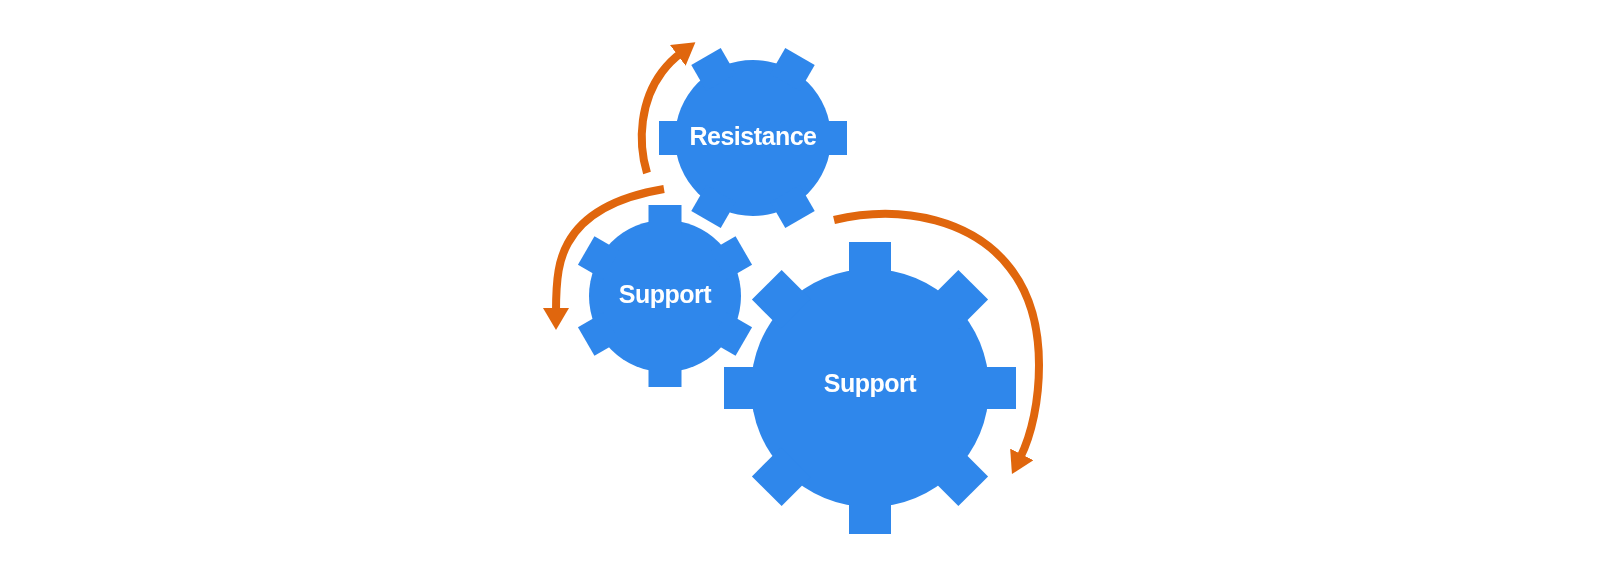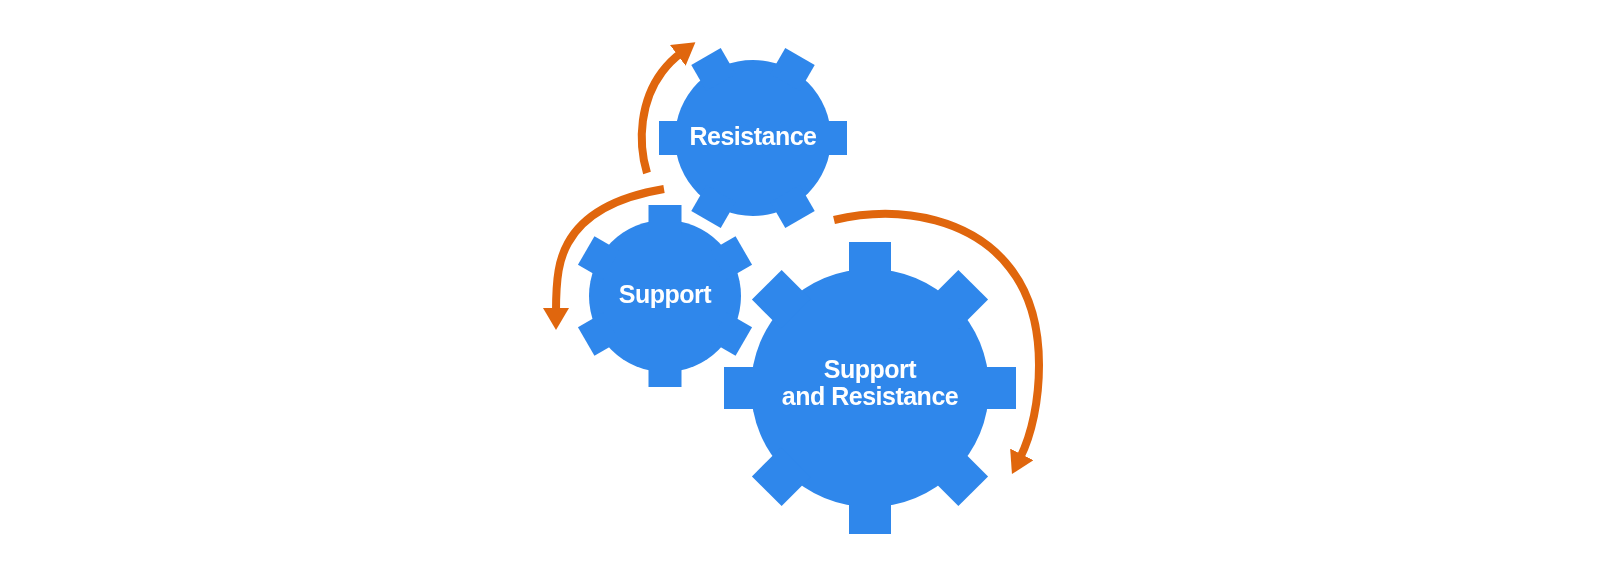--- a/index.html
+++ b/index.html
@@ -76,15 +76,14 @@
       <path d="M 664 189 C 622 196 585 212 568 243 C 559 259 556 277 556 312" fill="none" stroke="#E0660D" stroke-width="8" marker-end="url(#ah)"></path>
       <path d="M 834 220 C 905 203 975 222 1010 268 C 1032 296 1039 330 1039 365 C 1039 400 1032 434 1020 458" fill="none" stroke="#E0660D" stroke-width="8" marker-end="url(#ah)"></path>
     </svg>
 
   <div class="gear-label" style="left: 753px; top: 136px; color: rgb(255, 255, 255);">Resistance</div>
 
   <div class="gear-label" style="left: 665px; top: 294px; color: rgb(255, 255, 255);">Support</div>
 
   <div class="gear-label" style="left: 870px; top: 383px; color: rgb(255, 255, 255);">
     <div>Support</div>
-    <div>and Resistance</div>
   </div>
 </div>
 
 </body></html>

